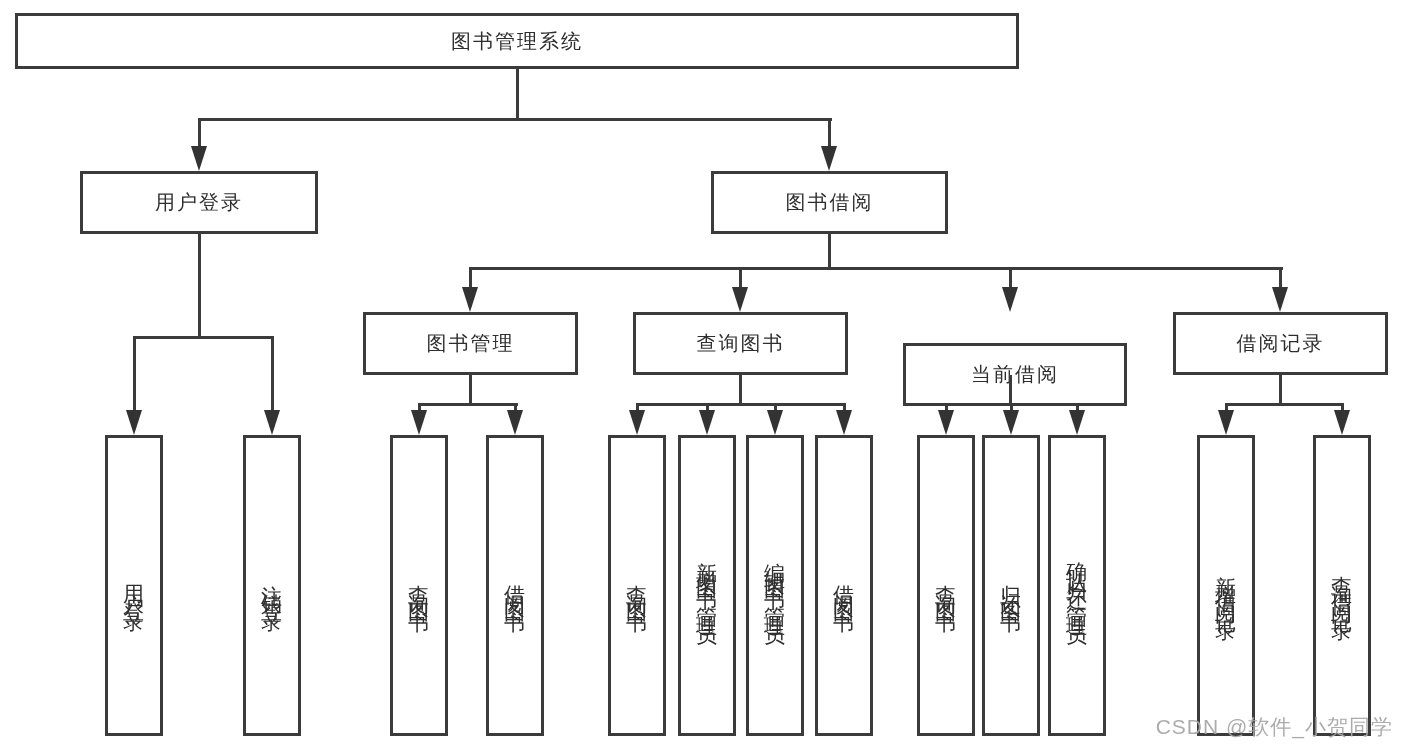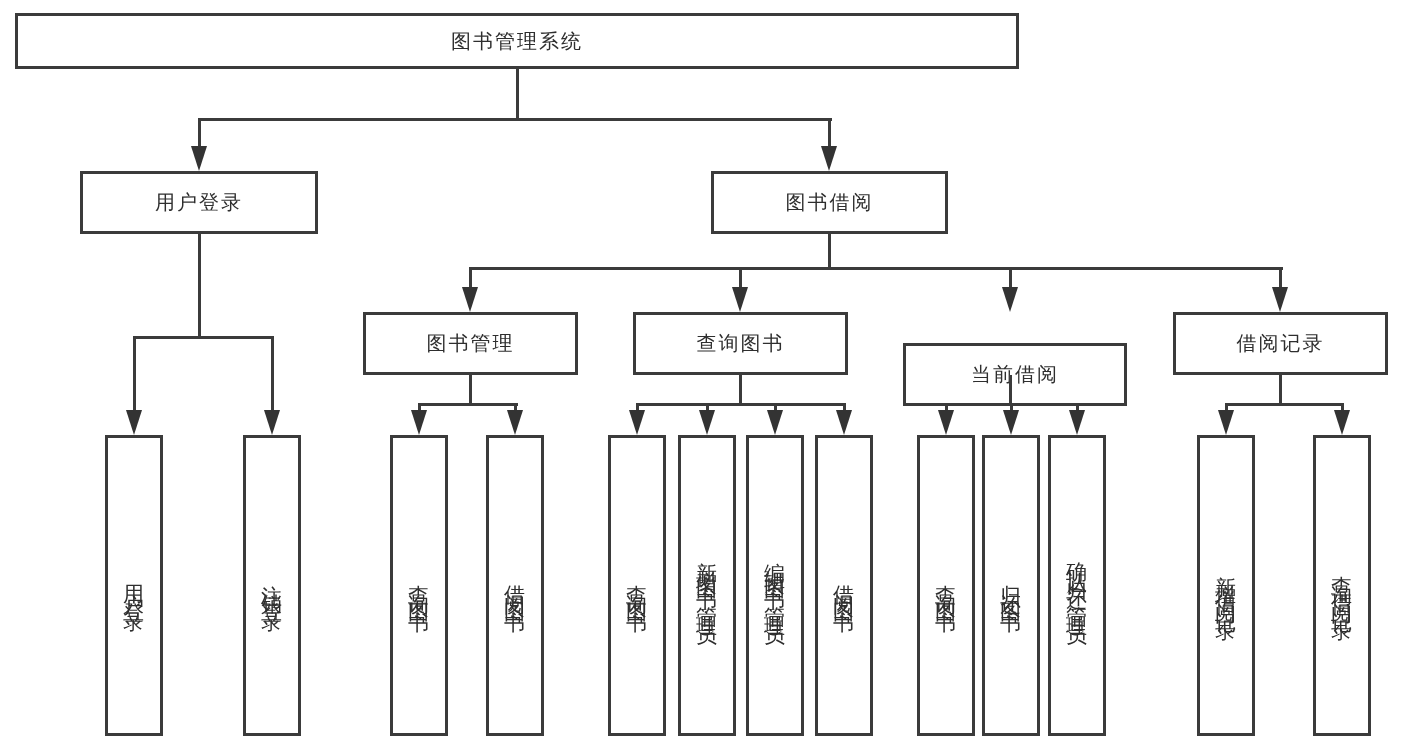--- a/index.html
+++ b/index.html
@@ -163,14 +163,15 @@
     <span>确认归还（管理员）</span>
   </div>
 
   <div class="node leaf" style="left:1197px;top:435px;width:58px;height:301px;">
     <span>新增借阅记录</span>
   </div>
   <div class="node leaf" style="left:1313px;top:435px;width:58px;height:301px;">
     <span>查询借阅记录</span>
   </div>
 
+  <div class="watermark">CSDN @软件_小贺同学</div>
 
 </div>
 
 </body></html>

